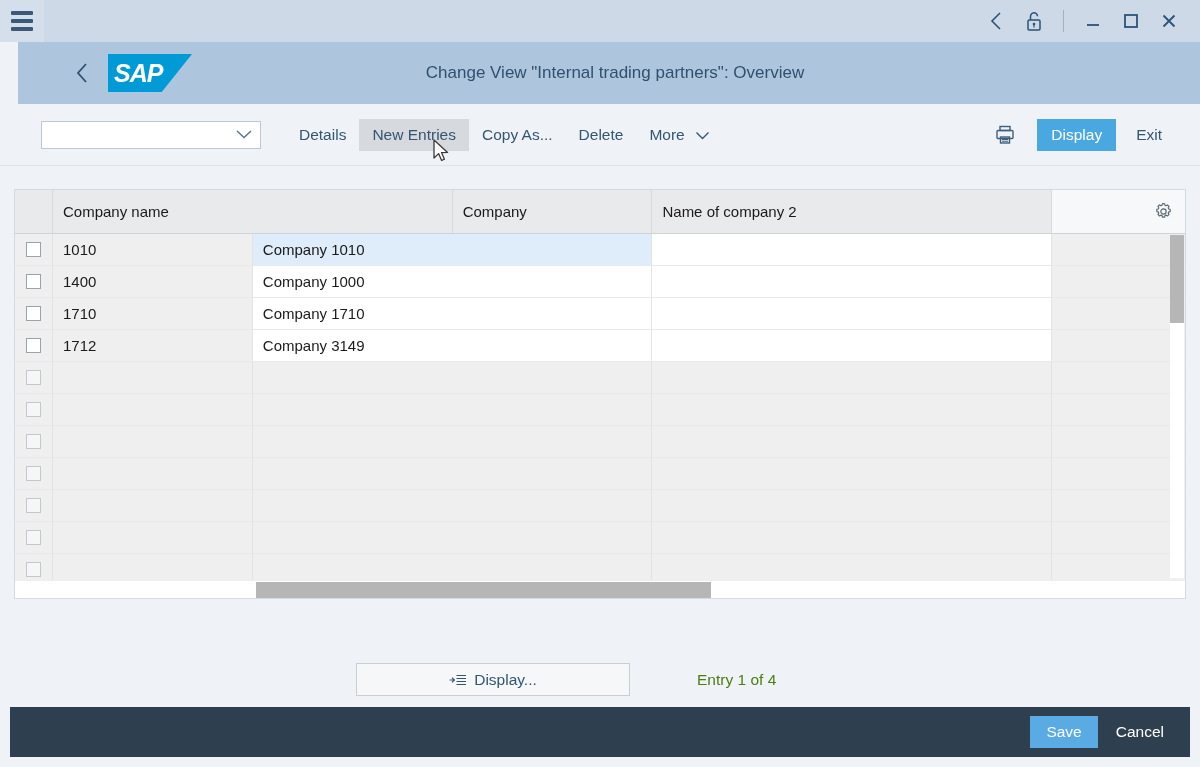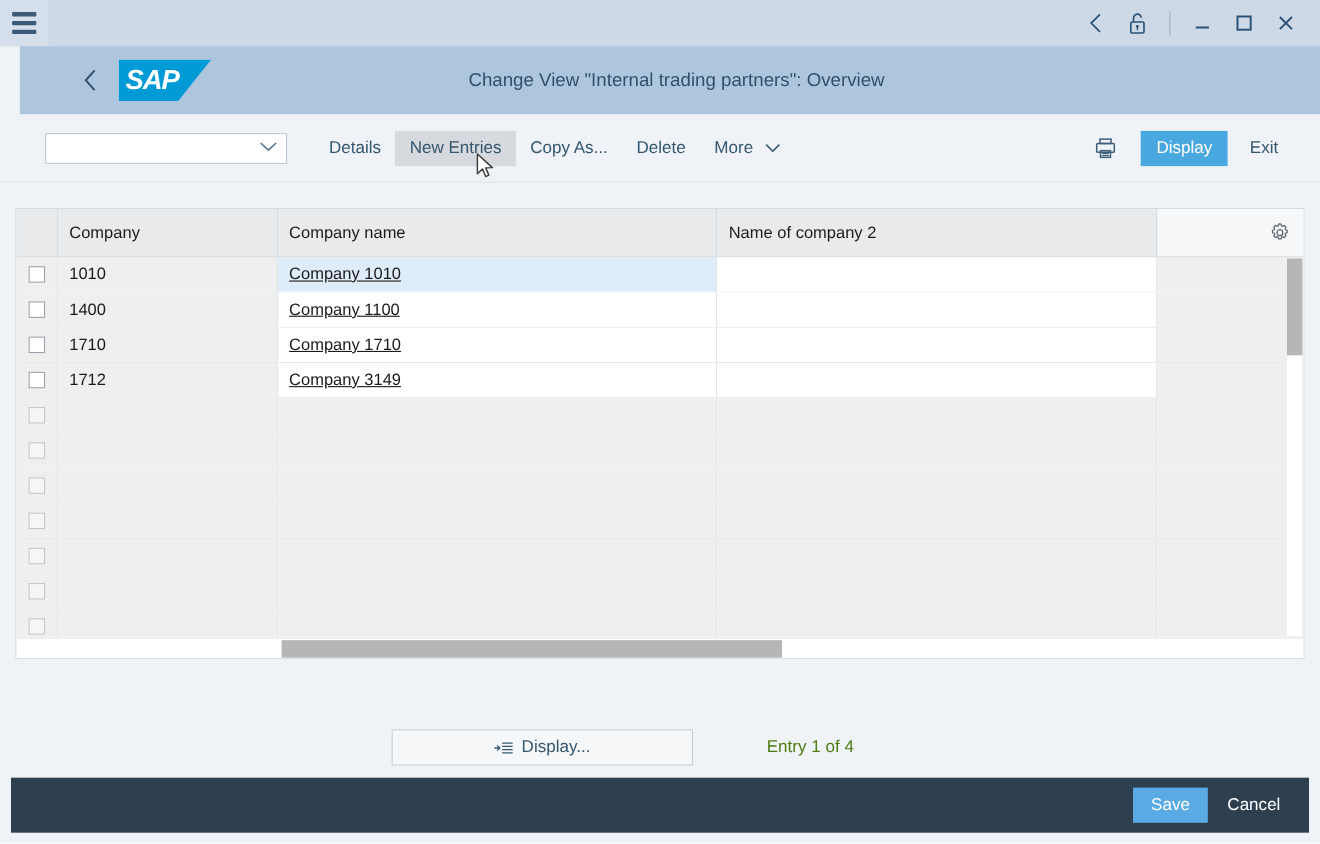--- a/index.html
+++ b/index.html
@@ -226,21 +226,21 @@
     padding-left: 10px;
     border-right: 1px solid #e0e4e7;
     background: #ffffff;
   }
   .td.c-check {
     width: 38px; padding: 0;
     justify-content: center;
     background: #efefef;
   }
   .td.c-company { width: 200px; background: #efefef; }
-  .td.c-cname { width: 400px; text-decoration: underline; }
+  .td.c-cname { width: 400px; }
   .td.c-cname2 { width: 400px; }
   .td.c-tail { width: 133px; background: #efefef; border-right: none; }
   .trow.filler .td,
   .trow.filler .td.c-check,
   .trow.filler .td.c-company { background: #efefef; }
   .trow.filler .td.c-cname,
   .trow.filler .td.c-cname2 { background: #efefef; }
   .td.focused { background: #dfecf9; }
 
   .cbox {
@@ -437,22 +437,22 @@
       </svg>
     </div>
     <div class="display-btn">Display</div>
     <div class="exit-btn">Exit</div>
   </div>
 
   <div class="table-wrap">
 
     <div class="thead">
       <div class="th c-check"></div>
+      <div class="th c-cname">Company name</div>
       <div class="th c-company">Company</div>
-      <div class="th c-cname">Company name</div>
       <div class="th c-cname2">Name of company 2</div>
       <div class="th c-settings">
         <span class="gear">
           <svg width="19" height="19" viewBox="0 0 20 20">
             <path d="M10 1.6 l1.2 .25 .35 1.6 1.25 .52 1.35-.92 1.7 1.7 -.92 1.35 .52 1.25 1.6 .35 0 2.4 -1.6 .35 -.52 1.25 .92 1.35 -1.7 1.7 -1.35-.92 -1.25 .52 -.35 1.6 -2.4 0 -.35-1.6 -1.25-.52 -1.35 .92 -1.7-1.7 .92-1.35 -.52-1.25 -1.6-.35 0-2.4 1.6-.35 .52-1.25 -.92-1.35 1.7-1.7 1.35 .92 1.25-.52 .35-1.6 z" fill="none" stroke="currentColor" stroke-width="1.2" stroke-linejoin="round"></path>
             <circle cx="10" cy="10" r="2.8" fill="none" stroke="currentColor" stroke-width="1.2"></circle>
           </svg>
         </span>
       </div>
     </div>
@@ -465,21 +465,21 @@
           <div class="td c-company">1010</div>
           <div class="td c-cname focused">Company 1010</div>
           <div class="td c-cname2"></div>
           <div class="td c-tail"></div>
         </div>
         <div class="trow">
           <div class="td c-check">
             <div class="cbox"></div>
           </div>
           <div class="td c-company">1400</div>
-          <div class="td c-cname">Company 1100</div>
+          <div class="td c-cname">Company 1000</div>
           <div class="td c-cname2"></div>
           <div class="td c-tail"></div>
         </div>
         <div class="trow">
           <div class="td c-check">
             <div class="cbox"></div>
           </div>
           <div class="td c-company">1710</div>
           <div class="td c-cname">Company 1710</div>
           <div class="td c-cname2"></div>

